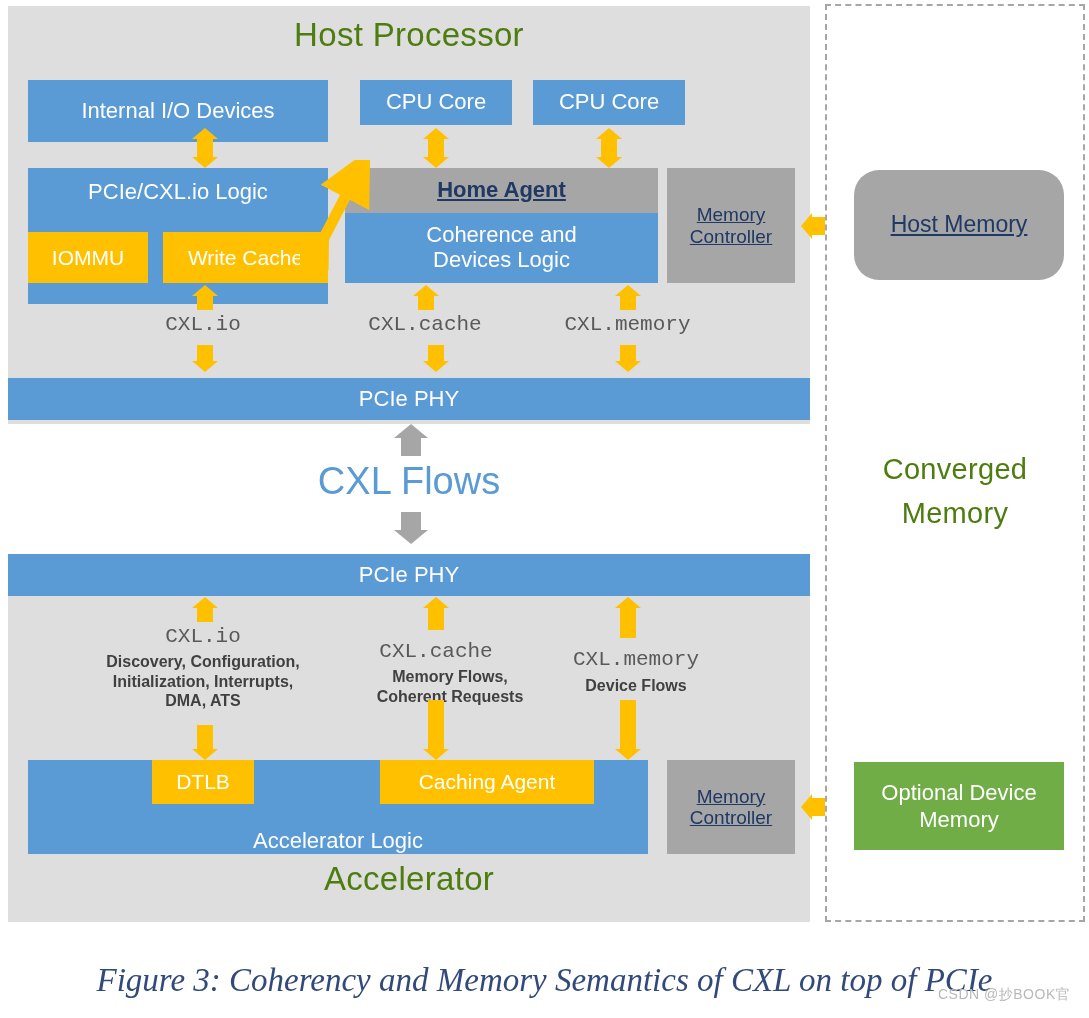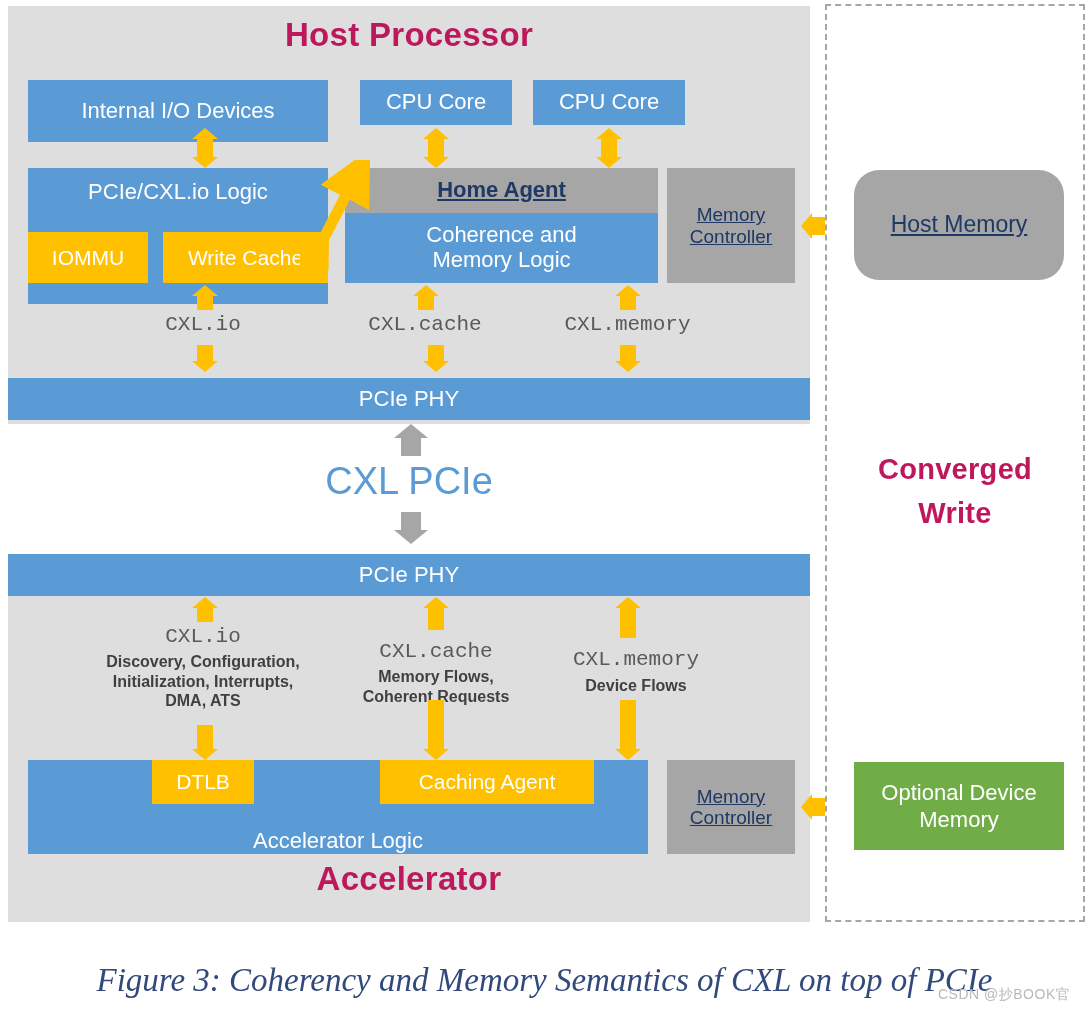--- a/index.html
+++ b/index.html
@@ -32,23 +32,23 @@
     background: #dedede;
   }
   .converged-panel {
     left: 825px; top: 4px; width: 260px; height: 918px;
     background: #ffffff;
     border: 2px dashed #a6a6a6;
   }
 
   
   .section-title {
-    color: #be185d;
+    color: #4d7c0f;
     font-size: 33px;
-    font-weight: 700;
+    font-weight: 400;
     letter-spacing: 0.3px;
     text-align: center;
     white-space: nowrap;
     line-height: 1.05;
   }
   .host-title { left: 8px; top: 18px; width: 802px; }
   .accel-title { left: 8px; top: 862px; width: 802px; }
   .converged-title {
     left: 825px; top: 448px; width: 260px;
     font-size: 29px; line-height: 1.5;
@@ -120,21 +120,21 @@
     line-height: 1.22;
     font-weight: 600;
   }
   .p-io-host    { left: 108px; top: 313px; width: 190px; }
   .p-cache-host { left: 330px; top: 313px; width: 190px; }
   .p-mem-host   { left: 530px; top: 313px; width: 195px; }
 
   .p-io-acc     { left: 88px;  top: 625px; width: 230px; }
   .p-io-acc-sub { left: 78px;  top: 652px; width: 250px; }
   .p-cache-acc     { left: 340px; top: 640px; width: 192px; }
-  .p-cache-acc-sub { left: 330px; top: 667px; width: 212px; }
+  .p-cache-acc-sub { left: 344px; top: 667px; width: 212px; }
   .p-mem-acc       { left: 540px; top: 648px; width: 192px; }
   .p-mem-acc-sub   { left: 540px; top: 676px; width: 192px; }
 
   
   .cxl-link-label {
     left: 8px; top: 460px; width: 802px;
     text-align: center;
     color: #5B9BD5;
     font-size: 38px;
     white-space: nowrap;
@@ -242,21 +242,21 @@
   <div class="abs arrow arr-vd" style="left:197px; top:139px; width:16px; height:18px;"></div>
   <div class="abs arrow arr-vd" style="left:428px; top:139px; width:16px; height:18px;"></div>
   <div class="abs arrow arr-vd" style="left:601px; top:139px; width:16px; height:18px;"></div>
 
   <div class="abs box blue lbl-lg pcie-logic">PCIe/CXL.io Logic</div>
   <div class="abs box gold lbl-md iommu">IOMMU</div>
   <div class="abs box gold lbl-md write-cache">Write Cache</div>
 
   <div class="abs box grey lbl-lg home-agent">Home Agent</div>
   <div class="abs box blue lbl-lg coh-mem" style="white-space:pre-line;">Coherence and
-Memory Logic</div>
+Devices Logic</div>
 
   <div class="abs box grey lbl-sm mem-ctrl-host" style="white-space:pre-line;">Memory
 Controller</div>
 
   <svg class="abs diag-arrow" viewBox="0 0 70 110">
     <defs>
       <marker id="mdiag" markerWidth="5" markerHeight="5" refX="2.2" refY="2.5" orient="auto">
         <path d="M0,0 L5,2.5 L0,5 z" fill="#FFC000"></path>
       </marker>
     </defs>
@@ -273,21 +273,21 @@
   <div class="abs proto p-cache-host">CXL.cache</div>
   <div class="abs proto p-mem-host">CXL.memory</div>
 
   <div class="abs arrow arr-vdn" style="left:197px; top:345px; width:16px; height:16px;"></div>
   <div class="abs arrow arr-vdn" style="left:428px; top:345px; width:16px; height:16px;"></div>
   <div class="abs arrow arr-vdn" style="left:620px; top:345px; width:16px; height:16px;"></div>
 
   <div class="abs box blue lbl-lg pcie-phy-top">PCIe PHY</div>
 
   <div class="abs arrow arr-grey-up" style="left:401px; top:438px; width:20px; height:18px;"></div>
-  <div class="abs cxl-link-label">CXL PCIe</div>
+  <div class="abs cxl-link-label">CXL Flows</div>
   <div class="abs arrow arr-grey-dn" style="left:401px; top:512px; width:20px; height:18px;"></div>
 
   <div class="abs accel-panel"></div>
 
   <div class="abs box blue lbl-lg pcie-phy-bot">PCIe PHY</div>
 
   <div class="abs arrow arr-vu" style="left:197px; top:608px; width:16px; height:14px;"></div>
   <div class="abs arrow arr-vu" style="left:428px; top:608px; width:16px; height:22px;"></div>
   <div class="abs arrow arr-vu" style="left:620px; top:608px; width:16px; height:30px;"></div>
 
@@ -315,21 +315,21 @@
 
   <div class="abs arrow arr-hd" style="left:812px; top:798px; width:32px; height:18px;"></div>
 
   <div class="abs section-title accel-title">Accelerator</div>
 
   <div class="abs converged-panel"></div>
 
   <div class="abs box grey host-memory">Host Memory</div>
 
   <div class="abs section-title converged-title" style="white-space:pre-line;">Converged
-Write</div>
+Memory</div>
 
   <div class="abs box green opt-dev-memory" style="white-space:pre-line;">Optional Device
 Memory</div>
 
   <div class="abs caption">Figure 3: Coherency and Memory Semantics of CXL on top of PCIe</div>
   <div class="abs watermark">CSDN @抄BOOK官</div>
 
 </div>
 
 </body></html>

